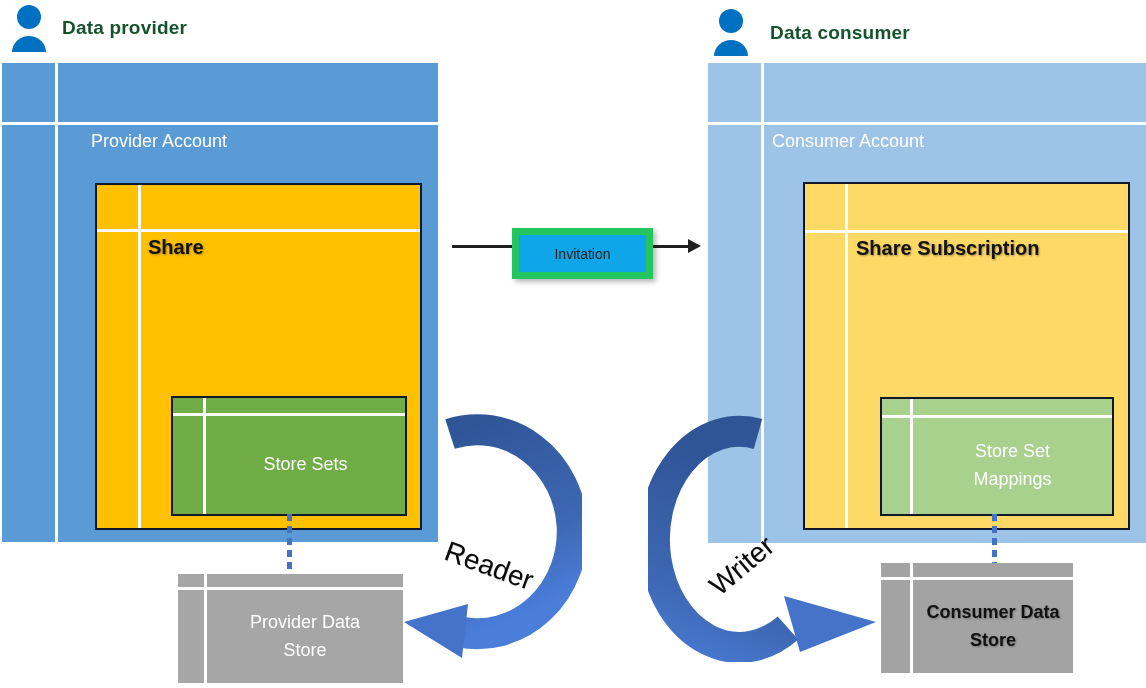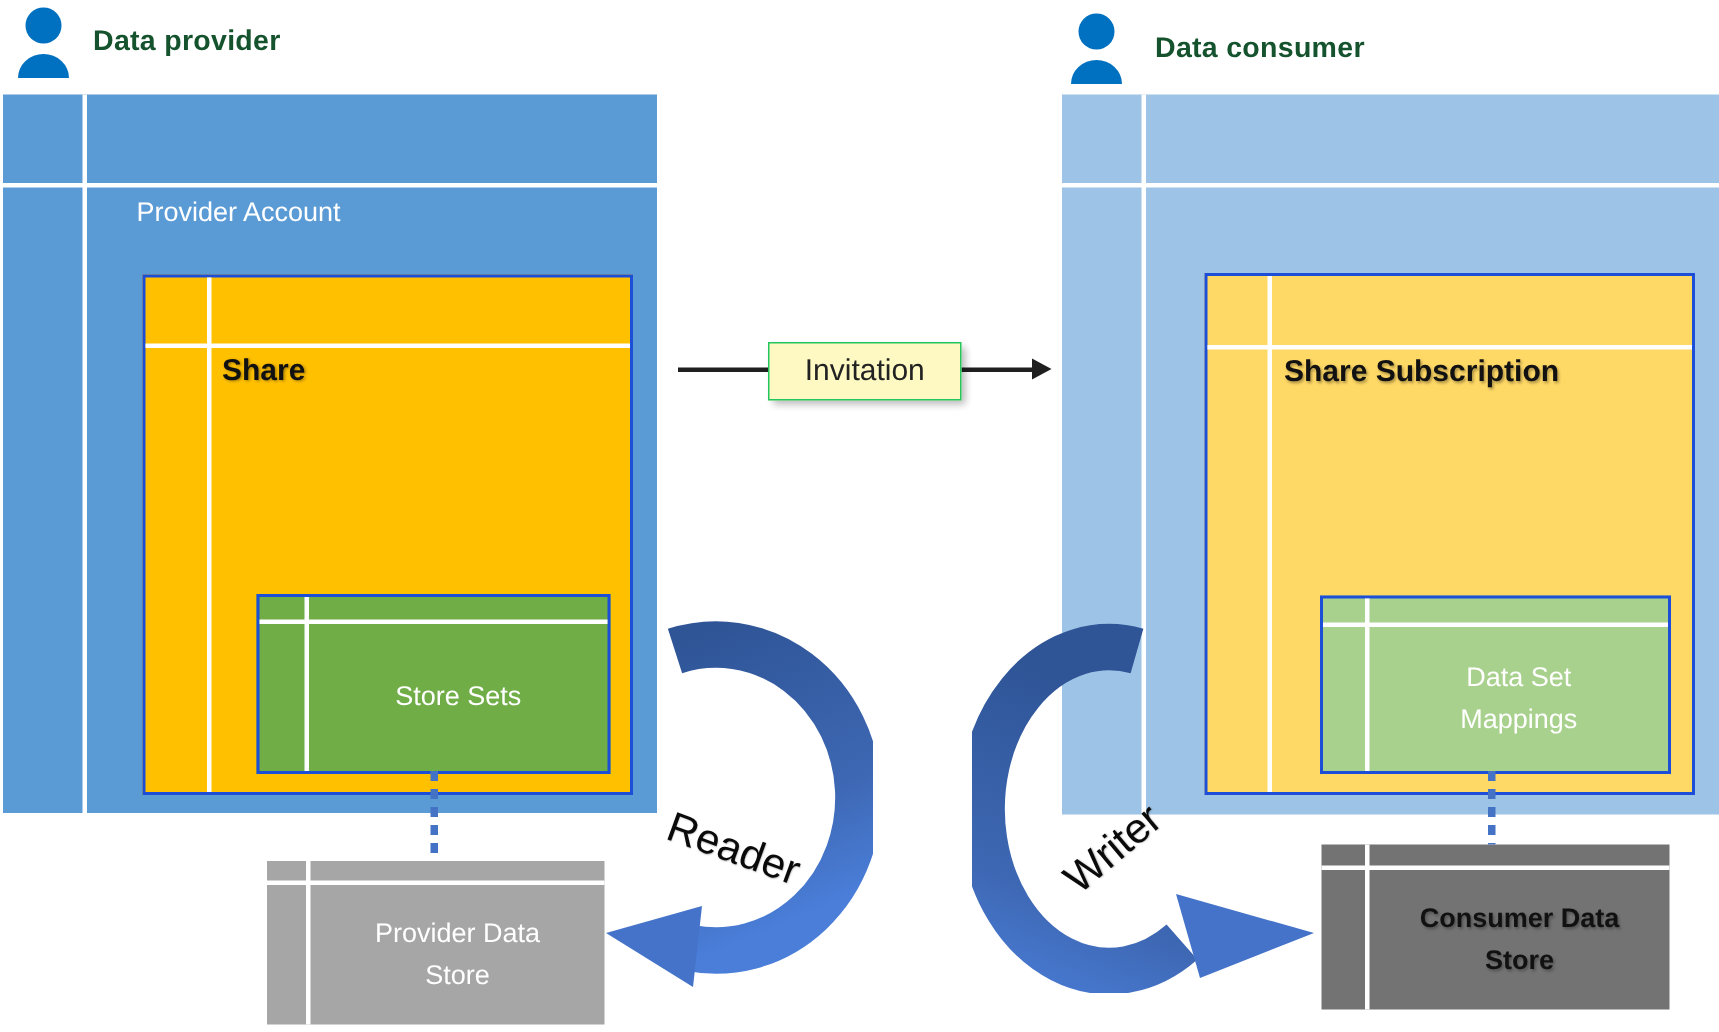--- a/index.html
+++ b/index.html
@@ -10,21 +10,21 @@
     -webkit-font-smoothing:antialiased;
   }
   
   .person-icon{position:absolute;width:38px;height:48px;}
   .header-label{
     position:absolute;font-size:19px;font-weight:600;color:#14532d;
     white-space:nowrap;letter-spacing:.2px;
   }
   
   .box{position:absolute;box-sizing:border-box;}
-  .bordered{border:2px solid #1d4ed8;}
+  .bordered{border:2px solid #0f172a;}
   .divider-v{position:absolute;top:0;bottom:0;width:3px;background:#ffffff;}
   .divider-h{position:absolute;left:0;right:0;height:3px;background:#ffffff;}
   .acct-label{
     position:absolute;color:#ffffff;font-size:18px;white-space:nowrap;
   }
   .inner-title{
     position:absolute;color:#111111;font-size:20px;font-weight:700;
     white-space:nowrap;text-shadow:1px 1px 2px rgba(0,0,0,.35);
   }
   .center-cell{
@@ -40,24 +40,24 @@
   .dashed-line{
     position:absolute;width:5px;z-index:6;
     background:repeating-linear-gradient(180deg,#4472C4 0 7px,transparent 7px 12px);
   }
   .inv-line{position:absolute;height:3px;background:#1f1f1f;z-index:2;}
   .inv-head{
     position:absolute;width:0;height:0;z-index:2;
     border-left:13px solid #1f1f1f;border-top:7px solid transparent;border-bottom:7px solid transparent;
   }
   .inv-box{
-    position:absolute;background:#fef9c3;border:1px solid #22c55e;
+    position:absolute;background:#0ea5e9;border:7px solid #22c55e;
     box-shadow:3px 3px 5px rgba(0,0,0,.28);z-index:3;
     display:flex;align-items:center;justify-content:center;
-    font-size:20px;color:#222222;
+    font-size:14px;color:#222222;
   }
   .curve-arrow{position:absolute;z-index:7;}
   .rot-label{
     position:absolute;z-index:8;font-size:28px;color:#0a0a0a;text-align:center;
     white-space:nowrap;text-shadow:0.5px 0.5px 1px rgba(0,0,0,.25);
   }
 </style>
 </head>
 <body>
 
@@ -106,40 +106,41 @@
 
 <div class="inv-line" style="left:452px;top:245px;width:236px;"></div>
 <div class="inv-head" style="left:688px;top:239px;"></div>
 <div class="inv-box" style="left:512px;top:228px;width:127px;height:37px;">
   <span>Invitation</span>
 </div>
 
 <div class="box" style="left:708px;top:63px;width:438px;height:480px;background:#9DC3E6;z-index:1;">
   <div class="divider-v" style="left:53px;"></div>
   <div class="divider-h" style="top:59px;"></div>
+  <div class="acct-label" style="left:64px;top:68px;">Consumer Account</div>
 </div>
 
 <div class="box bordered" style="left:803px;top:182px;width:327px;height:348px;background:#FFD966;z-index:2;">
   <div class="divider-v" style="left:40px;"></div>
   <div class="divider-h" style="top:46px;"></div>
   <div class="inner-title" style="left:51px;top:53px;">Share Subscription</div>
 </div>
 
 <div class="box bordered" style="left:880px;top:397px;width:234px;height:119px;background:#A9D18E;z-index:3;">
   <div class="divider-v" style="left:28px;"></div>
   <div class="divider-h" style="top:16px;"></div>
   <div class="center-cell" style="left:31px;top:19px;right:0;bottom:0;">
-    <span class="cell-label-white">Data Set
+    <span class="cell-label-white">Store Set
 Mappings</span>
   </div>
 </div>
 
 <div class="dashed-line" style="left:992px;top:514px;height:49px;"></div>
 
-<div class="box" style="left:881px;top:563px;width:232px;height:110px;background:#737373;z-index:5;">
+<div class="box" style="left:881px;top:563px;width:192px;height:110px;background:#a3a3a3;z-index:5;">
   <div class="divider-v" style="left:29px;"></div>
   <div class="divider-h" style="top:14px;"></div>
   <div class="center-cell" style="left:32px;top:17px;right:0;bottom:0;">
     <span class="cell-label-black">Consumer Data
 Store</span>
   </div>
 </div>
 
 <svg class="curve-arrow" style="left:402px;top:410px;" width="180" height="252" viewBox="0 0 180 252">
   <defs>

